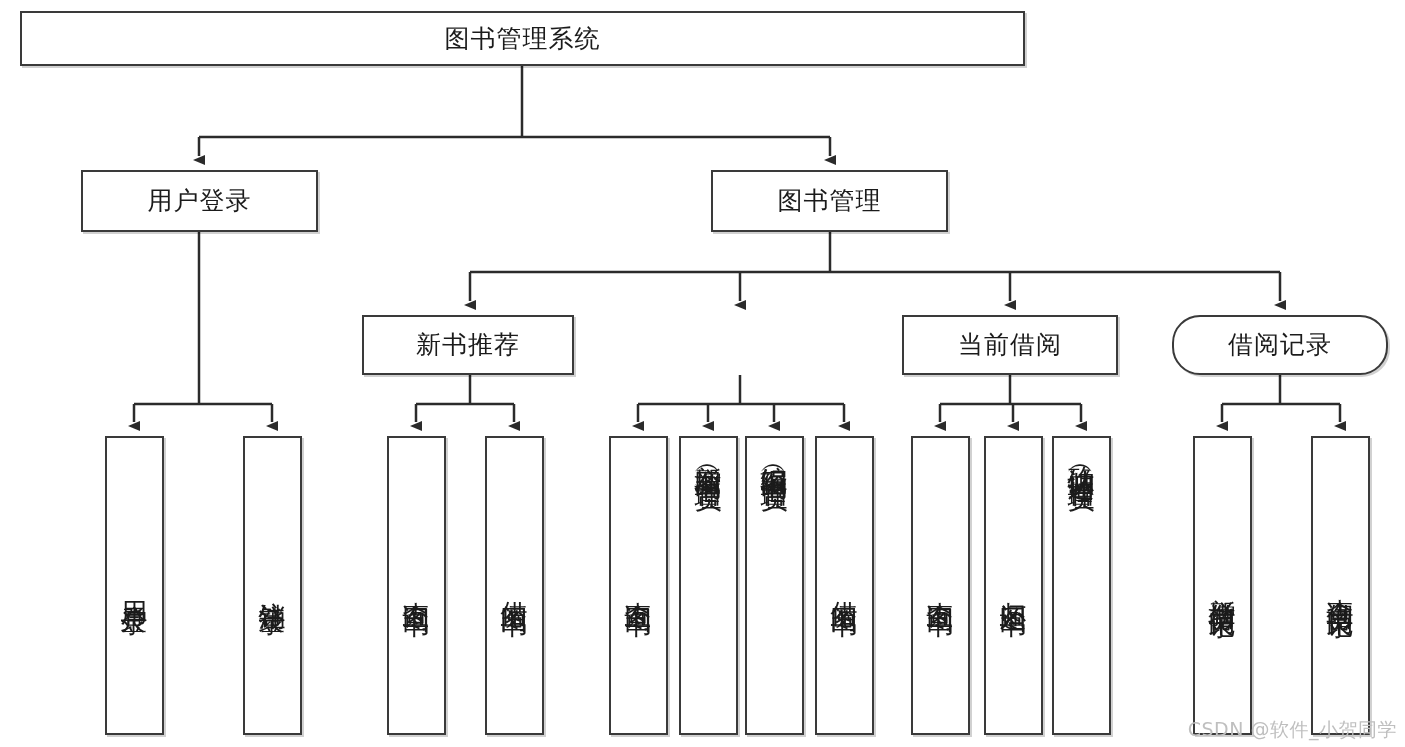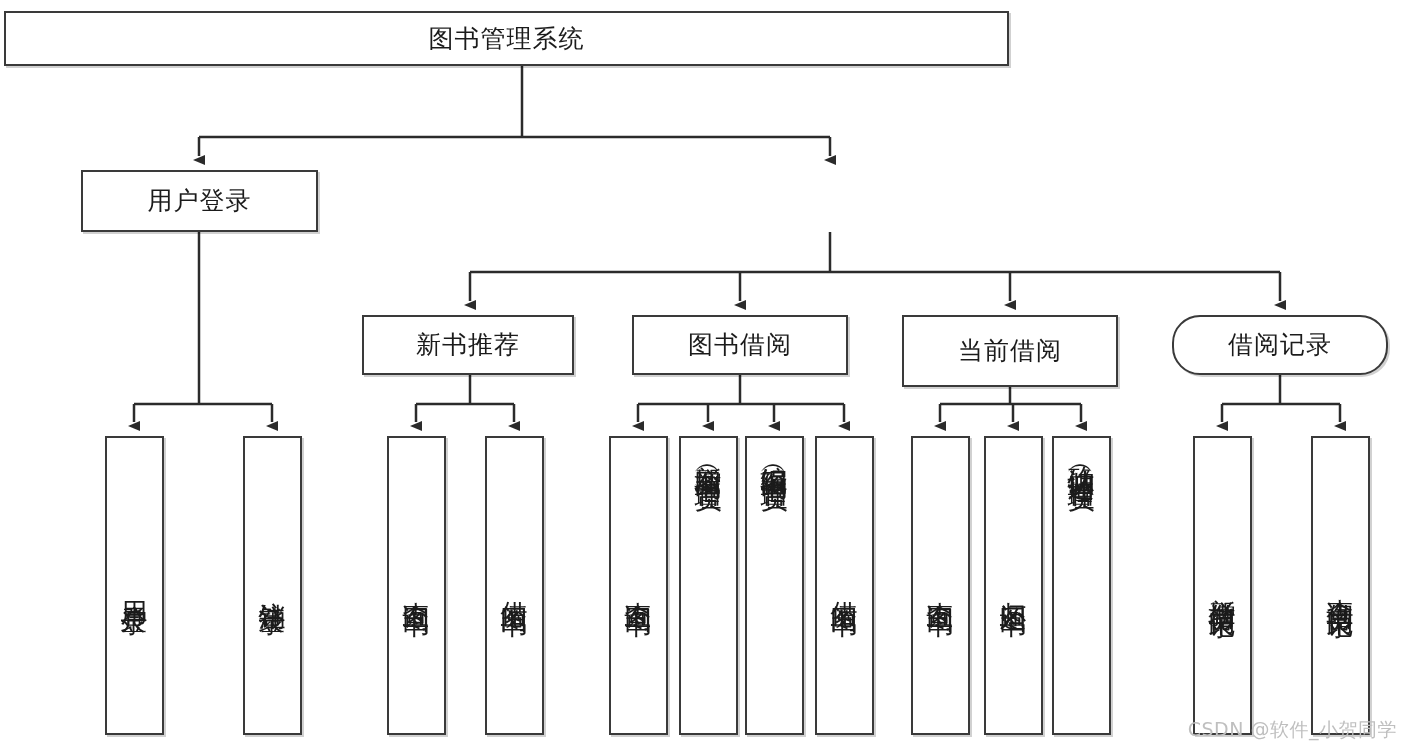--- a/index.html
+++ b/index.html
@@ -119,35 +119,35 @@
       <path d="M1013,404 L1013,422" marker-end="url(#arrow)"></path>
       <path d="M1081,404 L1081,422" marker-end="url(#arrow)"></path>
 
       <path d="M1280,375 L1280,404"></path>
       <path d="M1222,404 L1340,404"></path>
       <path d="M1222,404 L1222,422" marker-end="url(#arrow)"></path>
       <path d="M1340,404 L1340,422" marker-end="url(#arrow)"></path>
     </g>
   </svg>
 
-  <div class="node horizontal" style="left:4px; top:11px; width:1005px; height:55px;">
+  <div class="node horizontal" style="left:20px; top:11px; width:1005px; height:55px;">
     <span class="lbl">图书管理系统</span>
   </div>
 
   <div class="node horizontal" style="left:81px; top:170px; width:237px; height:62px;">
     <span class="lbl">用户登录</span>
   </div>
+  <div class="node horizontal" style="left:711px; top:170px; width:237px; height:62px;">
+    <span class="lbl">图书管理</span>
+  </div>
 
   <div class="node horizontal" style="left:362px; top:315px; width:212px; height:60px;">
     <span class="lbl">新书推荐</span>
   </div>
-  <div class="node horizontal" style="left:632px; top:315px; width:216px; height:60px;">
-    <span class="lbl">图书借阅</span>
-  </div>
-  <div class="node horizontal" style="left:902px; top:315px; width:216px; height:72px;">
+  <div class="node horizontal" style="left:902px; top:315px; width:216px; height:60px;">
     <span class="lbl">当前借阅</span>
   </div>
   <div class="node horizontal" style="left:1172px; top:315px; width:216px; height:60px;border-radius:28px;">
     <span class="lbl">借阅记录</span>
   </div>
 
   <div class="node vertical centered" style="left:105px; top:436px; width:59px; height:299px;">
     <span class="lbl">用户登录</span>
   </div>
   <div class="node vertical centered" style="left:243px; top:436px; width:59px; height:299px;">

